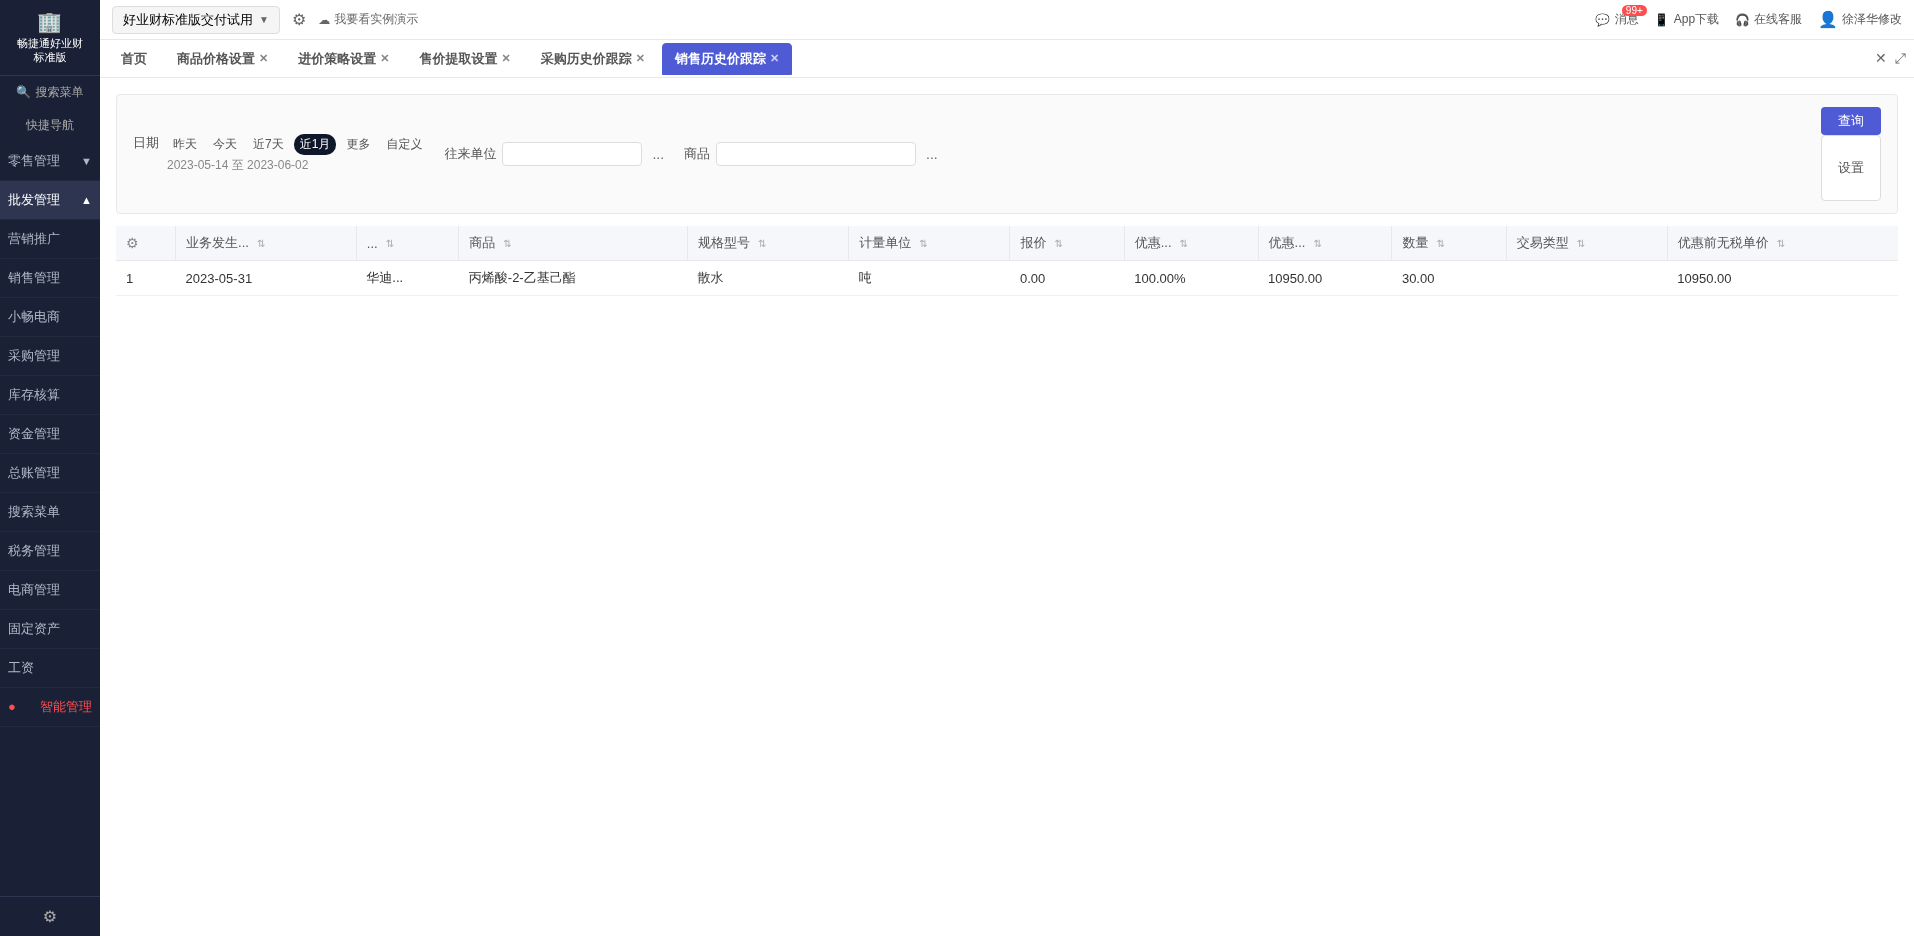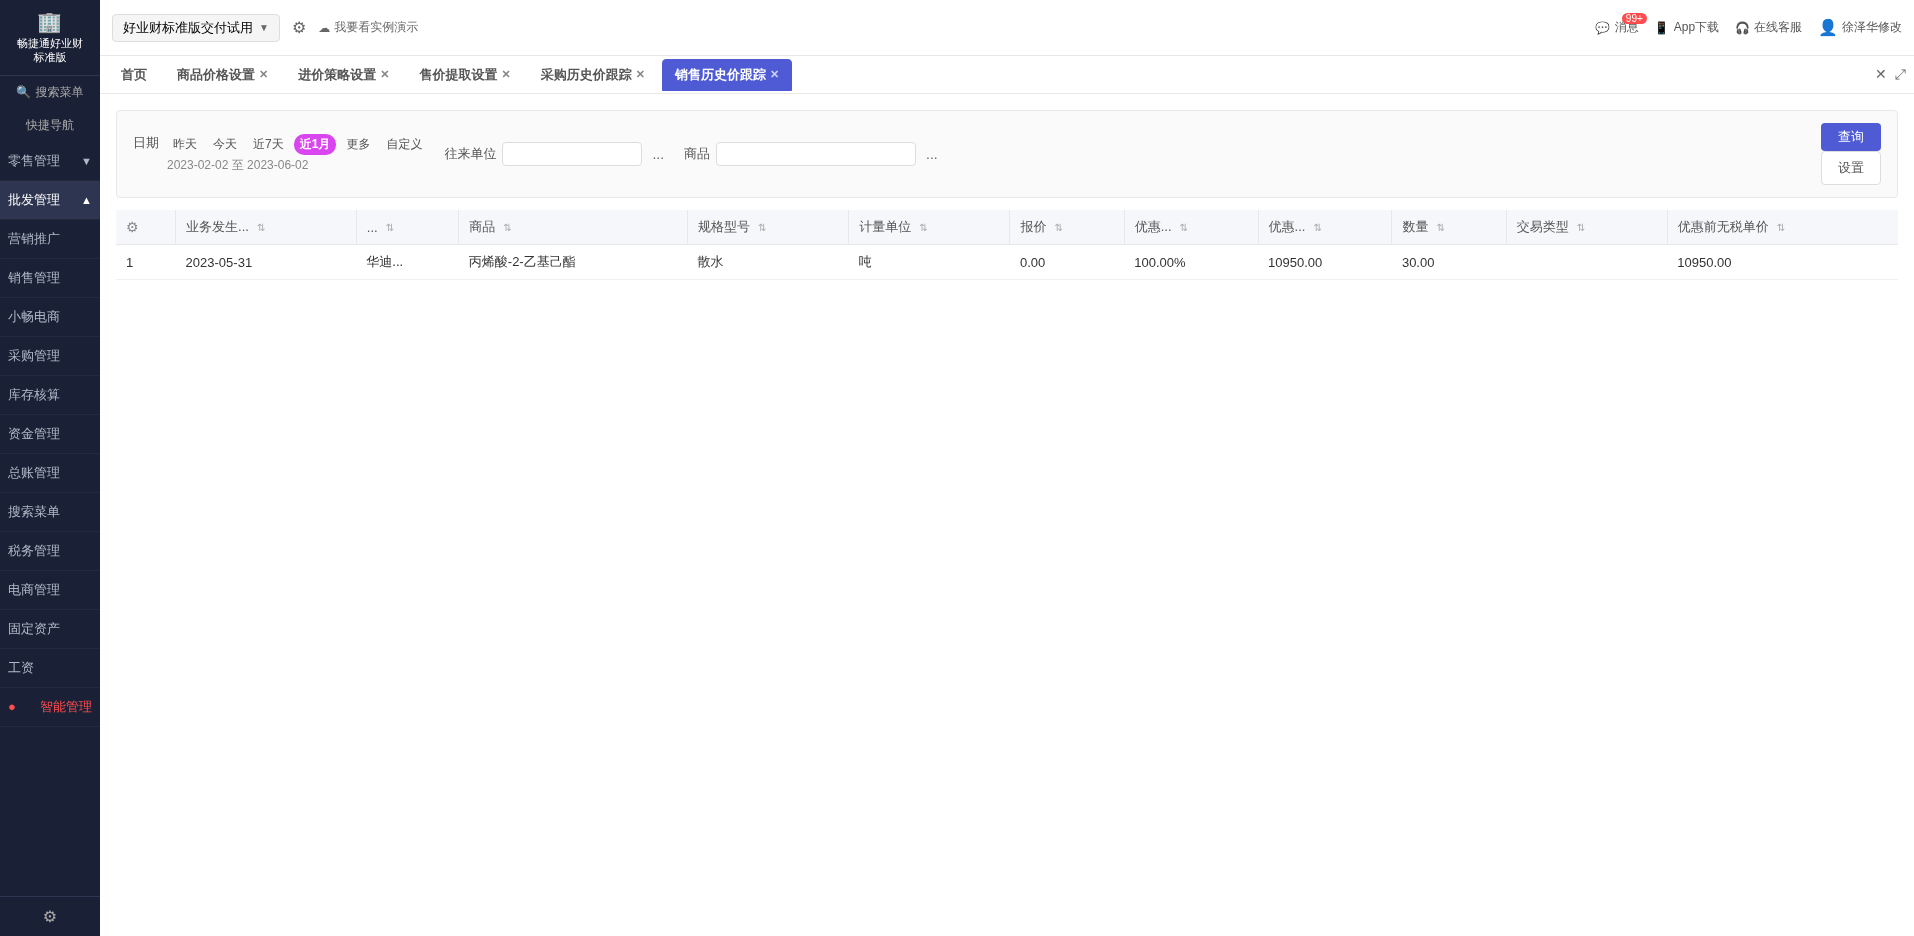--- a/index.html
+++ b/index.html
@@ -69,21 +69,21 @@
       overflow: hidden;
     }
 
     
     .topbar {
       background: #fff;
       border-bottom: 1px solid #e8e8e8;
       display: flex;
       align-items: center;
       padding: 0 12px;
-      height: 56px;
+      height: 40px;
       gap: 12px;
       flex-shrink: 0;
     }
     .topbar-selector {
       display: flex;
       align-items: center;
       gap: 6px;
       background: #f5f5f5;
       border: 1px solid #ddd;
       border-radius: 4px;
@@ -238,23 +238,22 @@
       gap: 4px;
     }
     .date-option {
       padding: 2px 6px;
       font-size: 12px;
       color: #555;
       cursor: pointer;
       border-radius: 10px;
     }
     .date-option.active {
-      background: #d946ef;
+      background: #0f172a;
       color: #fff;
-      font-weight: bold;
     }
     .date-range { font-size: 12px; color: #888; margin-top: 2px; }
     .filter-input-group {
       display: flex;
       align-items: center;
       gap: 6px;
     }
     .filter-input-box {
       border: 1px solid #ddd;
       border-radius: 4px;
@@ -283,21 +282,21 @@
       border-radius: 4px;
       padding: 5px 16px;
       font-size: 13px;
       cursor: pointer;
     }
     .btn-settings {
       background: #fff;
       color: #555;
       border: 1px solid #ddd;
       border-radius: 4px;
-      padding: 7px 16px;
+      padding: 23px 16px;
       font-size: 13px;
       cursor: pointer;
     }
 
     
     .data-table {
       width: 100%;
       border-collapse: collapse;
       font-size: 13px;
     }
@@ -499,21 +498,21 @@
           <span class="filter-label">日期</span>
           <div style="display:flex;flex-direction:column;">
             <div class="date-options" id="date-options-container">
                 <span class="date-option">昨天</span>
                 <span class="date-option">今天</span>
                 <span class="date-option">近7天</span>
                 <span class="date-option active">近1月</span>
                 <span class="date-option">更多</span>
                 <span class="date-option">自定义</span>
               </div>
-            <div class="date-range">2023-02-02 至 2023-06-02</div>
+            <div class="date-range">2023-05-14 至 2023-06-02</div>
           </div>
         </div>
 
         <div class="filter-input-group">
           <span class="filter-label">往来单位</span>
           <input class="filter-input-box" type="text" style="width: 140px;">
           <span class="filter-dots">...</span>
         </div>
 
         <div class="filter-input-group">

